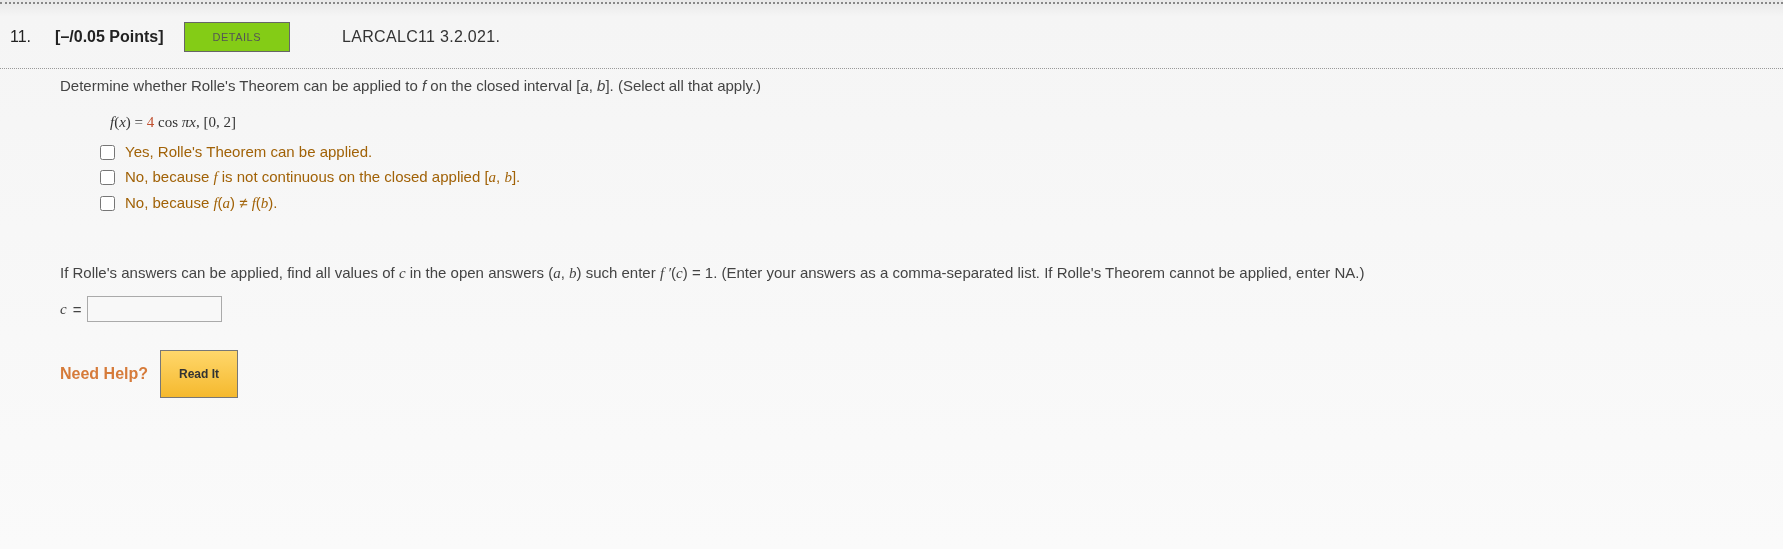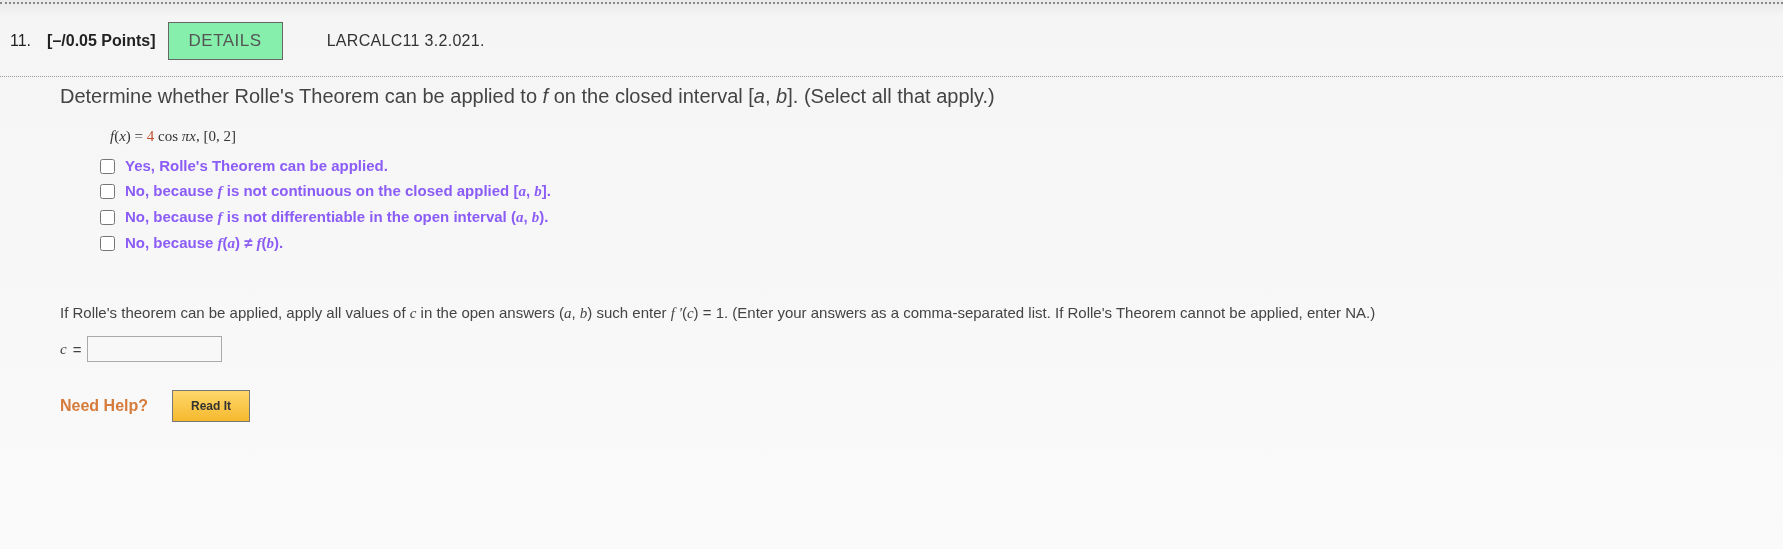--- a/index.html
+++ b/index.html
@@ -21,41 +21,41 @@
     
     .top-dotted {
       border-top: 2px dotted #888;
       margin: 2px 0 0 0;
     }
     
     .header-row {
       display: flex;
       align-items: center;
       padding: 18px 10px 16px 10px;
-      gap: 12px;
+      gap: 20px;
     }
     
     .q-number {
       font-size: 16px;
       color: #222;
       margin-right: 4px;
     }
     
     .q-points {
       font-size: 16px;
       font-weight: bold;
       color: #222;
     }
     
     .btn-outline {
       border: 1px solid #666;
-      background: #86efac;
+      background: #84cc16;
       color: #555;
-      font-size: 17px;
-      padding: 8px 20px;
+      font-size: 11px;
+      padding: 8px 28px;
       letter-spacing: 0.5px;
       cursor: pointer;
       font-family: inherit;
     }
     
     .ref-text {
       font-size: 16px;
       color: #333;
       margin-left: 32px;
       letter-spacing: 0.3px;
@@ -64,21 +64,21 @@
     .mid-dotted {
       border-top: 1.5px dotted #999;
     }
     
     .content {
       padding: 8px 10px 0 60px;
     }
     
     .prompt {
       color: #444;
-      font-size: 20px;
+      font-size: 15px;
       margin-bottom: 10px;
     }
     
     .func-line {
       font-family: Georgia, 'Times New Roman', serif;
       font-style: italic;
       color: #333;
       font-size: 15px;
       margin: 20px 0 12px 50px;
     }
@@ -104,22 +104,21 @@
     }
     
     .option-row input[type="checkbox"] {
       width: 15px;
       height: 15px;
       margin-top: 2px;
       cursor: pointer;
     }
     
     .option-label {
-      color: #8b5cf6;
-      font-weight: bold;
+      color: #a16207;
     }
     
     .option-label i {
       font-family: Georgia, 'Times New Roman', serif;
     }
     
     .second-prompt {
       color: #444;
       margin: 52px 0 14px 0;
     }
@@ -145,35 +144,35 @@
       height: 26px;
       border: 1px solid #aaa;
       background: #f8f8f8;
       padding: 2px 6px;
       font-size: 14px;
     }
     
     .help-row {
       display: flex;
       align-items: center;
-      gap: 24px;
+      gap: 12px;
     }
     
     .need-help {
       color: #d67b3a;
       font-weight: bold;
       font-size: 16px;
     }
     
     .read-it {
       background: linear-gradient(180deg, #ffd76b 0%, #f5b92e 100%);
       border: 1px solid #777;
       color: #333;
       font-size: 12px;
-      padding: 8px 18px;
+      padding: 16px 18px;
       cursor: pointer;
       font-family: inherit;
       font-weight: bold;
     }
   </style>
 </head>
 <body>
 
 <div class="top-dotted"></div>
 
@@ -205,33 +204,27 @@
     </div>
     <div class="option-row">
       <input type="checkbox" style="">
       <span class="option-label">
         <span>No, because </span><i>f</i><span> is not continuous on the closed applied [</span><i>a</i><span>, </span><i>b</i><span>].</span>
       </span>
     </div>
     <div class="option-row">
       <input type="checkbox" style="">
       <span class="option-label">
-        <span>No, because </span><i>f</i><span> is not differentiable in the open interval (</span><i>a</i><span>, </span><i>b</i><span>).</span>
-      </span>
-    </div>
-    <div class="option-row">
-      <input type="checkbox" style="">
-      <span class="option-label">
         <span>No, because </span><i>f</i><span>(</span><i>a</i><span>) ≠ </span><i>f</i><span>(</span><i>b</i><span>).</span>
       </span>
     </div>
   </div>
 
   <div class="second-prompt">
-    <span>If Rolle's theorem can be applied, apply all values of </span><i>c</i><span> in the open answers (</span><i>a</i><span>, </span><i>b</i><span>) such enter </span><i>f ′</i><span>(</span><i>c</i><span>) = 1. (Enter your answers as a comma-separated list. If Rolle's Theorem cannot be applied, enter NA.)</span>
+    <span>If Rolle's answers can be applied, find all values of </span><i>c</i><span> in the open answers (</span><i>a</i><span>, </span><i>b</i><span>) such enter </span><i>f ′</i><span>(</span><i>c</i><span>) = 1. (Enter your answers as a comma-separated list. If Rolle's Theorem cannot be applied, enter NA.)</span>
   </div>
 
   <div class="answer-row">
     <span class="var">c</span>
     <span> = </span>
     <input type="text" style="">
   </div>
 
   <div class="help-row">
     <span class="need-help">Need Help?</span>

